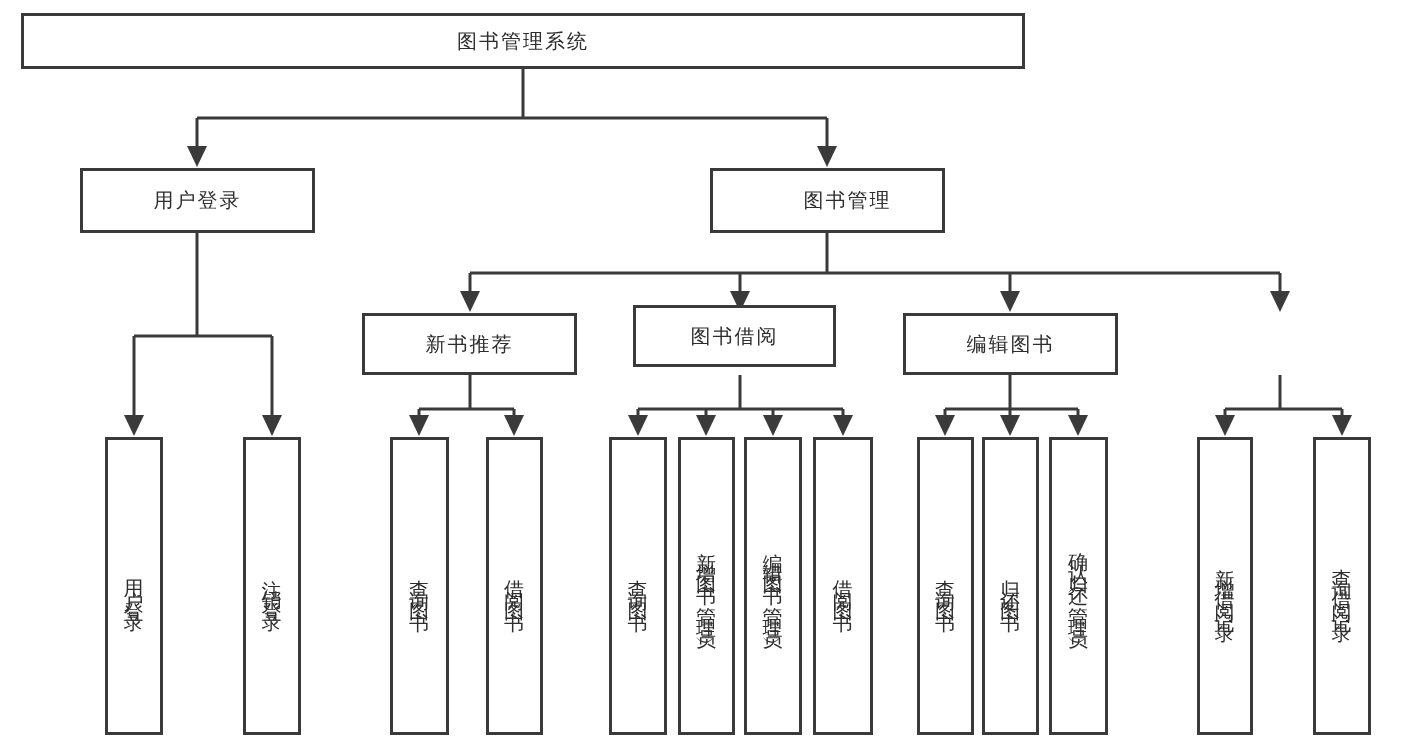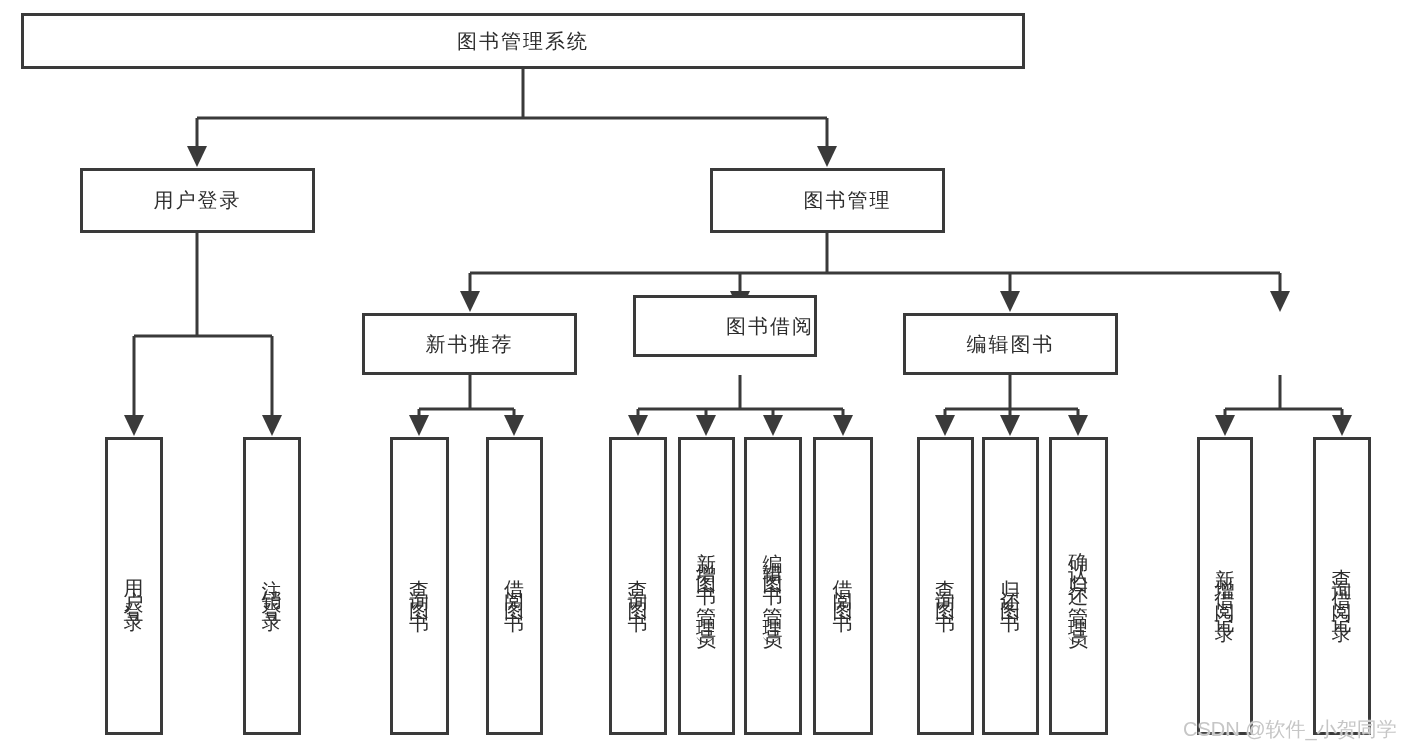--- a/index.html
+++ b/index.html
@@ -42,21 +42,21 @@
     text-orientation: mixed;
     letter-spacing: 11px;
     line-height: 1;
     white-space: nowrap;
   }
   
   .n-root  { left: 21px;  top: 13px;  width: 1004px; height: 56px; }
   .n-l1a   { left: 80px;  top: 168px; width: 235px;  height: 65px; }
   .n-l1b   { left: 710px; top: 168px; width: 235px;  height: 65px; padding-left: 40px; }
   .n-l2a   { left: 362px; top: 313px; width: 215px;  height: 62px; }
-  .n-l2b   { left: 633px; top: 295px; width: 184px;  height: 62px; justify-content: flex-end; }
+  .n-l2b   { left: 633px; top: 305px; width: 203px;  height: 62px; }
   .n-l2c   { left: 903px; top: 313px; width: 215px;  height: 62px; }
   .n-l2d   { left: 1173px;top: 313px; width: 215px;  height: 62px; }
   .lf-1  { left: 105px;  width: 58px; }
   .lf-2  { left: 243px;  width: 58px; }
   .lf-3  { left: 390px;  width: 59px; }
   .lf-4  { left: 486px;  width: 57px; }
   .lf-5  { left: 609px;  width: 58px; }
   .lf-6  { left: 678px;  width: 57px; }
   .lf-7  { left: 744px;  width: 58px; }
   .lf-8  { left: 813px;  width: 60px; }
@@ -175,15 +175,14 @@
   <div class="node leaf lf-11">
     <span class="vtext">确认归还（管理员）</span>
   </div>
   <div class="node leaf lf-12">
     <span class="vtext">新增借阅记录</span>
   </div>
   <div class="node leaf lf-13">
     <span class="vtext">查询借阅记录</span>
   </div>
 
-  <div class="watermark">CSDN @软件_小贺同学</div>
 
 </div>
 
 </body></html>

